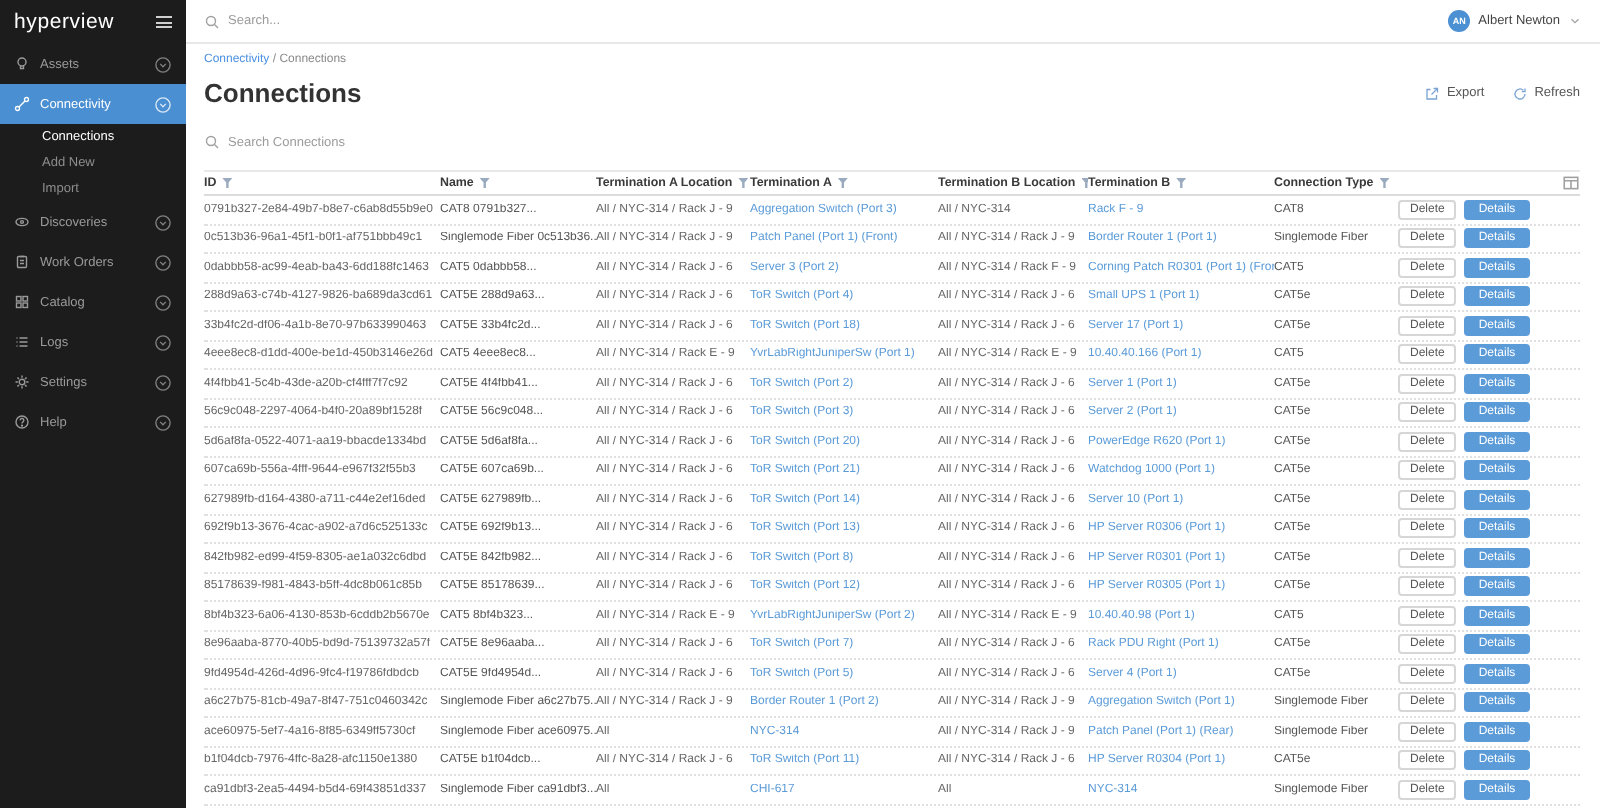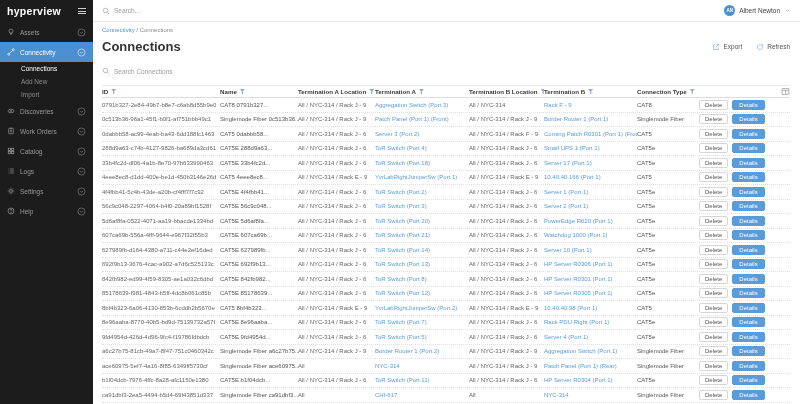--- a/index.html
+++ b/index.html
@@ -3,21 +3,21 @@
 <meta charset="utf-8">
 <style>
   * { margin:0; padding:0; box-sizing:border-box; }
   html,body { width:800px; height:404px; overflow:hidden; background:#fff;
     font-family:"Liberation Sans", sans-serif; }
   .app { display:flex; width:800px; height:404px; }
 
   
   .sidebar { width:93px; background:#1c1c1c; color:#9a9a9a; flex:0 0 93px; }
   .logo-row { height:22px; display:flex; align-items:center; padding:0 7px; }
-  .logo { color:#fff; font-size:10.5px; font-weight:bold; letter-spacing:.3px; }
+  .logo { color:#fff; font-size:10.5px; font-weight:normal; letter-spacing:.3px; }
   .hamburger { margin-left:auto; display:flex; flex-direction:column; gap:1.5px; cursor:pointer; }
   .hamburger span { display:block; width:8px; height:1px; background:#cfcfcf; }
   .nav-item { height:20px; display:flex; align-items:center; gap:5px; padding:0 7px;
     font-size:6.5px; cursor:pointer; }
   .nav-item.active { background:#4a8fd2; color:#fff; }
   .nav-item .nav-icon { width:8px; height:8px; flex:0 0 8px; display:flex; align-items:center; }
   .nav-item svg.glyph { width:8px; height:8px; stroke:currentColor; fill:none; stroke-width:1.4; }
   .expander { margin-left:auto; width:9px; height:9px; }
   .expander svg { width:9px; height:9px; stroke:currentColor; fill:none; stroke-width:1.2; opacity:.8; }
   .sub-item { height:13px; display:flex; align-items:center; padding-left:21px;

